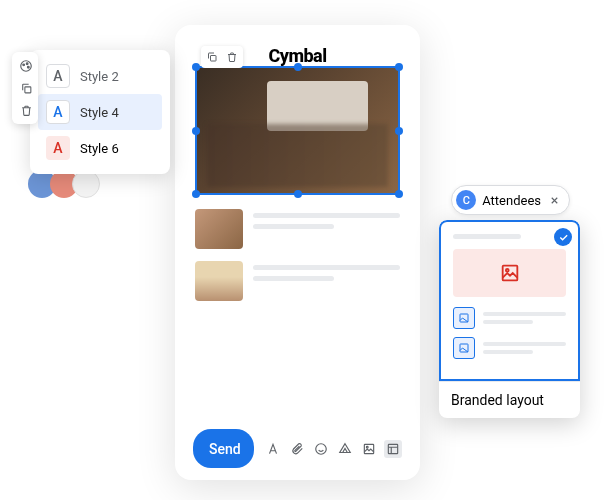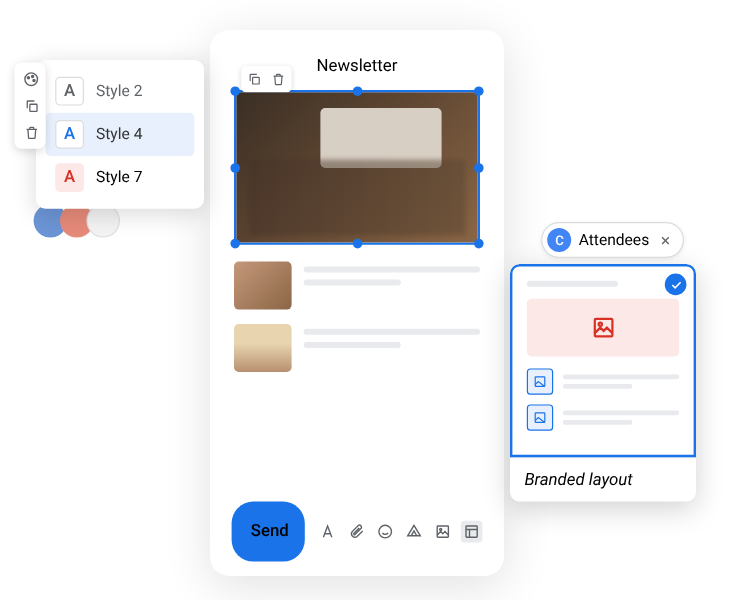--- a/index.html
+++ b/index.html
@@ -232,23 +232,23 @@
       left: 18px;
       right: 18px;
       display: flex;
       align-items: center;
       gap: 6px;
     }
     .send-btn {
       display: flex;
       align-items: center;
       background: #1a73e8;
-      color: #000000;
+      color: #ffffff;
       border-radius: 18px;
-      height: 50px;
+      height: 39px;
       overflow: hidden;
     }
     .send-main {
       padding: 0 14px 0 16px;
       font-size: 14px;
       font-weight: 500;
       display: flex;
       align-items: center;
       height: 100%;
       cursor: pointer;
@@ -308,27 +308,26 @@
       justify-content: center;
       cursor: pointer;
       color: #5f6368;
     }
     
     
     .layout-card {
       position: absolute;
       right: 28px;
       top: 220px;
-      width: 155px;
+      width: 141px;
       background: #fff;
       border-radius: 8px;
       box-shadow: 0 6px 24px rgba(0,0,0,0.18);
       z-index: 4;
       overflow: hidden;
-      font-style: italic;
     }
     .layout-preview {
       border: 2px solid #1a73e8;
       border-radius: 8px 8px 0 0;
       padding: 12px;
       position: relative;
     }
     .check-badge {
       position: absolute;
       top: 6px;
@@ -421,32 +420,32 @@
   <div class="style-option style1">
     <div class="style-swatch">A</div>
     <span>Style 2</span>
   </div>
   <div class="style-option style2">
     <div class="style-swatch">A</div>
     <span>Style 4</span>
   </div>
   <div class="style-option style3">
     <div class="style-swatch">A</div>
-    <span>Style 7</span>
+    <span>Style 6</span>
   </div>
 </div>
 
 <div class="color-circles">
   <div class="color-circle cc-blue"></div>
   <div class="color-circle cc-red"></div>
   <div class="color-circle cc-white"></div>
 </div>
 
 <div class="editor-card">
-  <div class="editor-subtitle">Newsletter</div>
+  <div class="editor-brand">Cymbal</div>
 
   <div class="img-selection">
     <div class="sel-toolbar">
       <div class="sel-tool-btn">
         <svg width="12" height="12" viewBox="0 0 24 24" fill="none" stroke="currentColor" stroke-width="2">
             <rect x="9" y="9" width="11" height="11" rx="1"></rect>
             <path d="M5 15V5a1 1 0 0 1 1-1h10"></path>
           </svg>
       </div>
       <div class="sel-tool-btn">

